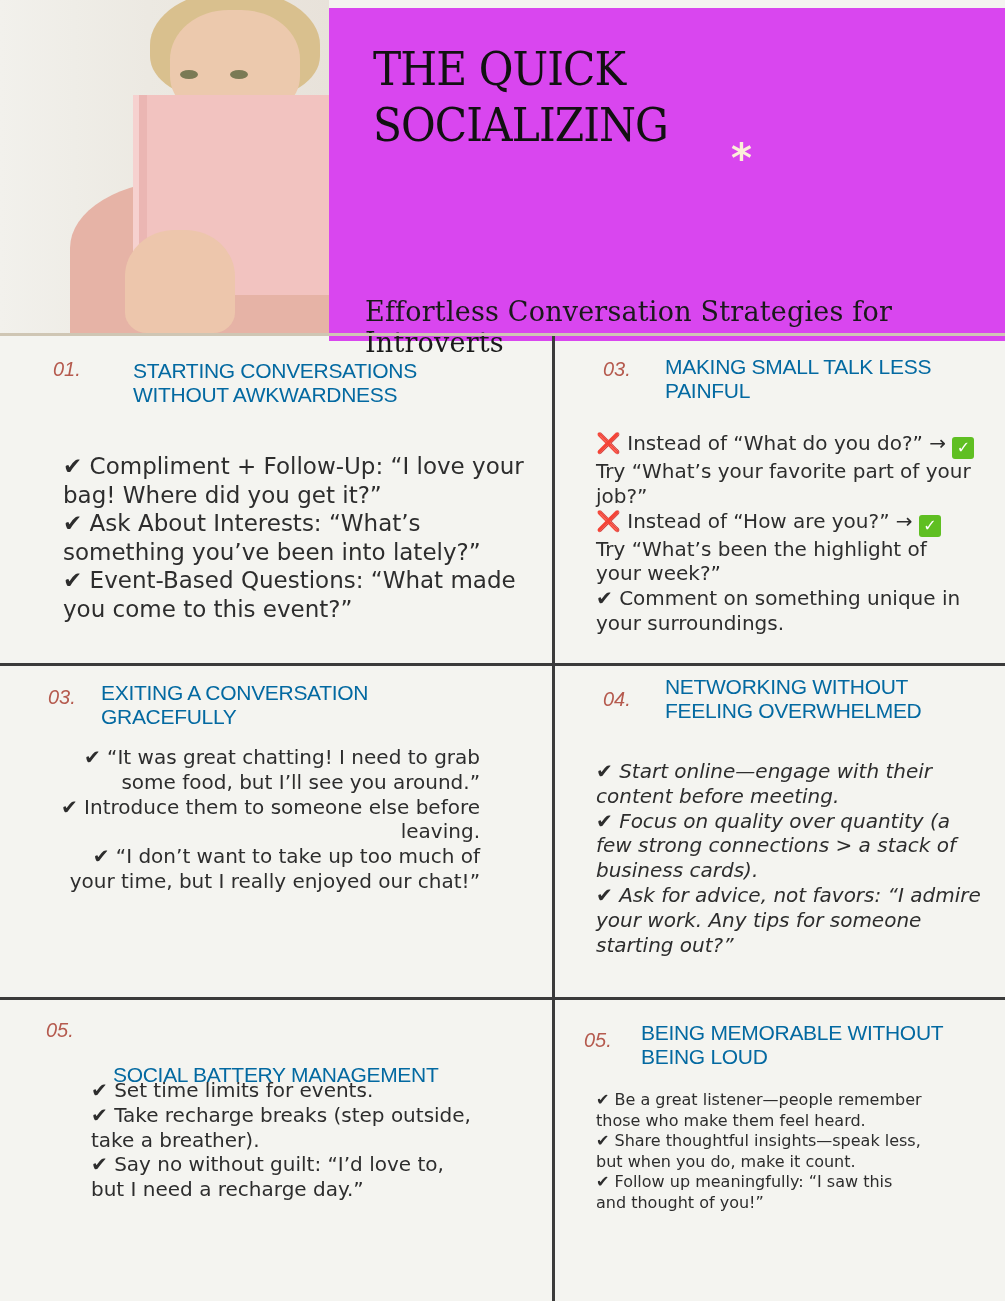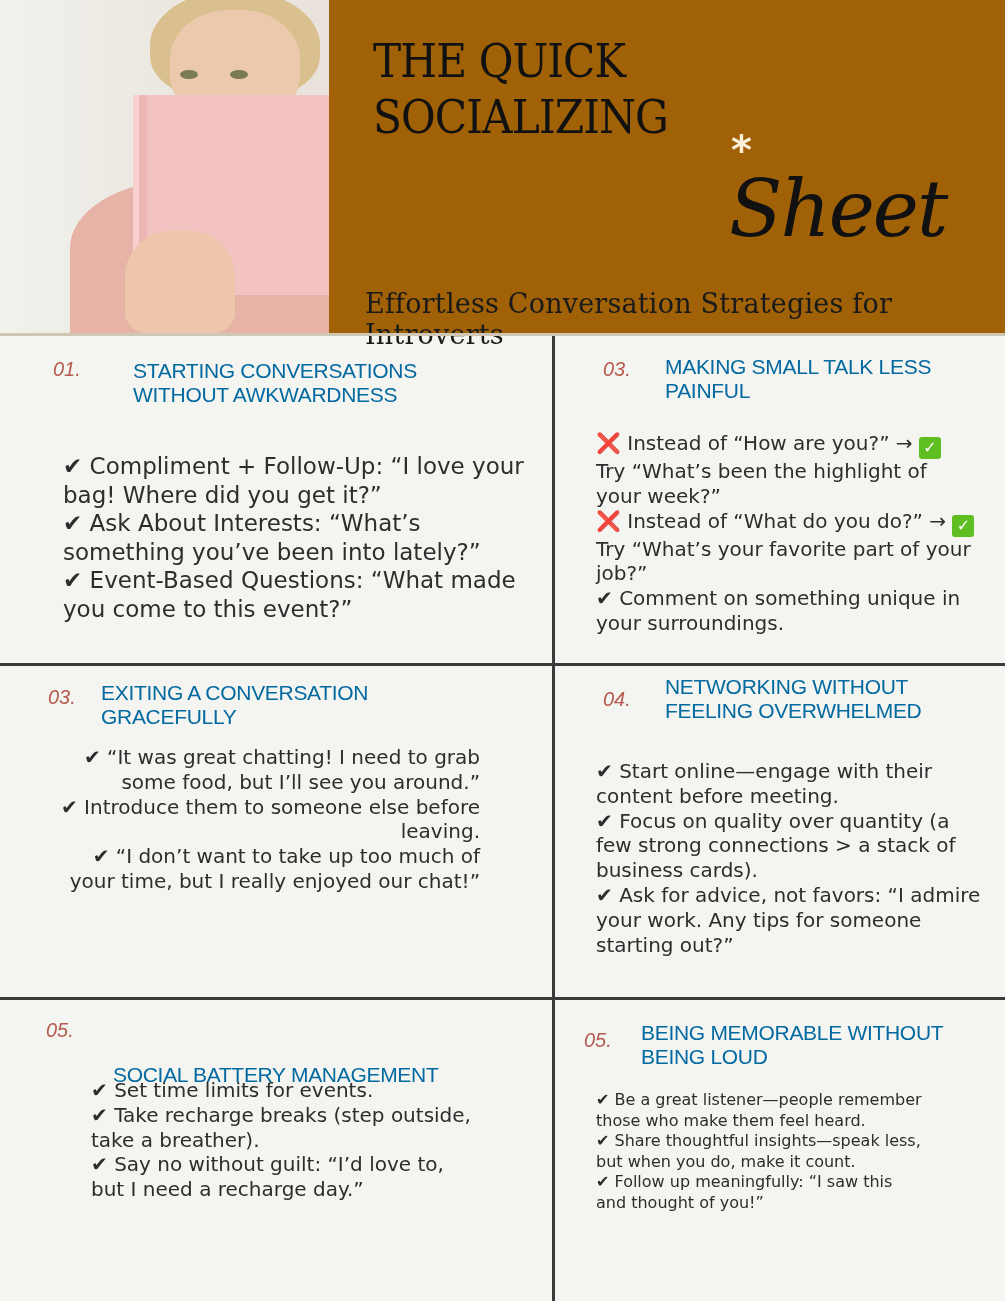--- a/index.html
+++ b/index.html
@@ -16,22 +16,22 @@
     overflow: hidden;
   }
   .photo .hair { position:absolute; left:150px; top:-10px; width:170px; height:110px; border-radius:50% 50% 40% 40%; background:#d9c08e; }
   .photo .face { position:absolute; left:170px; top:10px; width:130px; height:110px; border-radius:45% 45% 40% 40%; background:#ecc9ad; }
   .photo .eye { position:absolute; top:70px; width:18px; height:9px; border-radius:50%; background:#7a7a55; }
   .photo .eye.l { left:180px; } .photo .eye.r { left:230px; }
   .photo .shirt { position:absolute; left:70px; top:180px; width:280px; height:170px; border-radius:40% 40% 0 0; background:#e6b3a6; }
   .photo .book { position:absolute; left:133px; top:95px; width:195px; height:200px; background:#f2c3c0; border-left:6px solid #f6d1cf; box-shadow: inset 8px 0 0 #ebb6b3; }
   .photo .hand { position:absolute; left:125px; top:230px; width:110px; height:103px; border-radius:45% 45% 20% 20%; background:#edc6ac; }
   .banner {
-    position: absolute; left: 329px; top: 0; width: 676px; height: 333px;
-    background: #a16207;
+    position: absolute; left: 329px; top: 8px; width: 676px; height: 333px;
+    background: #d946ef;
   }
   .title-line {
     position: absolute; left: 44px; font-family: "DejaVu Serif", serif;
     font-size: 46px; letter-spacing: -1px; color: #111; line-height: 1; font-weight: normal;
     transform: scaleX(0.92); transform-origin: left;
   }
   .title-line.l1 { top: 38px; }
   .title-line.l2 { top: 94px; }
   .asterisk { position: absolute; left: 402px; top: 130px; font-size: 40px; color: #fbefd9; line-height:1; font-family:"DejaVu Sans", sans-serif; font-weight:bold;}
   .sheet {
@@ -76,21 +76,20 @@
     <div class="eye l"></div>
     <div class="eye r"></div>
     <div class="shirt"></div>
     <div class="book"></div>
     <div class="hand"></div>
   </div>
   <div class="banner">
     <div class="title-line l1">THE QUICK</div>
     <div class="title-line l2">SOCIALIZING</div>
     <div class="asterisk">*</div>
-    <div class="sheet">Sheet</div>
     <div class="subtitle">Effortless Conversation Strategies for Introverts</div>
   </div>
 </div>
 <div class="header-rule"></div>
 
 <div class="vline"></div>
 <div class="hline a"></div>
 <div class="hline b"></div>
 
 <div class="cell">
@@ -100,40 +99,40 @@
     <span class="item"><span class="chk">✔</span> <span>Compliment + Follow-Up: “I love your bag! Where did you get it?”</span></span>
     <span class="item"><span class="chk">✔</span> <span>Ask About Interests: “What’s something you’ve been into lately?”</span></span>
     <span class="item"><span class="chk">✔</span> <span>Event-Based Questions: “What made you come to this event?”</span></span>
   </div>
 </div>
 
 <div class="cell">
   <div class="num" style="left:603px; top:358px;">03.</div>
   <div class="head" style="left:665px; top:355px; width:300px;">MAKING SMALL TALK LESS PAINFUL</div>
   <div class="body" style="left:596px; top:431px; width:380px; font-size:20px; line-height:24.8px;">
+    <span class="item"><span class="xmark">❌</span> <span>Instead of “What do you do?” →</span> <span class="okbox">✓</span> <span>Try “What’s your favorite part of your job?”</span></span>
     <span class="item"><span class="xmark">❌</span> <span>Instead of “How are you?” →</span> <span class="okbox">✓</span> <span>Try “What’s been the highlight of your week?”</span></span>
-    <span class="item"><span class="xmark">❌</span> <span>Instead of “What do you do?” →</span> <span class="okbox">✓</span> <span>Try “What’s your favorite part of your job?”</span></span>
     <span class="item"><span class="chk">✔</span> <span>Comment on something unique in your surroundings.</span></span>
   </div>
 </div>
 
 <div class="cell">
   <div class="num" style="left:48px; top:686px;">03.</div>
   <div class="head" style="left:101px; top:675px; width:300px;margin-top:6px;">EXITING A CONVERSATION GRACEFULLY</div>
   <div class="body" style="left:60px; top:745px; width:420px; font-size:20px; line-height:24.8px;text-align:right;">
     <span class="item"><span class="chk">✔</span> <span>“It was great chatting! I need to grab some food, but I’ll see you around.”</span></span>
     <span class="item"><span class="chk">✔</span> <span>Introduce them to someone else before leaving.</span></span>
     <span class="item"><span class="chk">✔</span> <span>“I don’t want to take up too much of your time, but I really enjoyed our chat!”</span></span>
   </div>
 </div>
 
 <div class="cell">
   <div class="num" style="left:603px; top:688px;">04.</div>
   <div class="head" style="left:665px; top:675px; width:300px;">NETWORKING WITHOUT FEELING OVERWHELMED</div>
-  <div class="body" style="left:596px; top:759px; width:395px; font-size:20px; line-height:24.8px;">
+  <div class="body" style="left:596px; top:759px; width:395px; font-size:20px; line-height:24.8px;font-style:italic;">
     <span class="item"><span class="chk">✔</span> <span>Start online—engage with their content before meeting.</span></span>
     <span class="item"><span class="chk">✔</span> <span>Focus on quality over quantity (a few strong connections &gt; a stack of business cards).</span></span>
     <span class="item"><span class="chk">✔</span> <span>Ask for advice, not favors: “I admire your work. Any tips for someone starting out?”</span></span>
   </div>
 </div>
 
 <div class="cell">
   <div class="num" style="left:46px; top:1019px;">05.</div>
   <div class="head" style="left:113px; top:1023px; width:400px;margin-top:40px;">SOCIAL BATTERY MANAGEMENT</div>
   <div class="body" style="left:91px; top:1078px; width:390px; font-size:20px; line-height:24.8px;">

